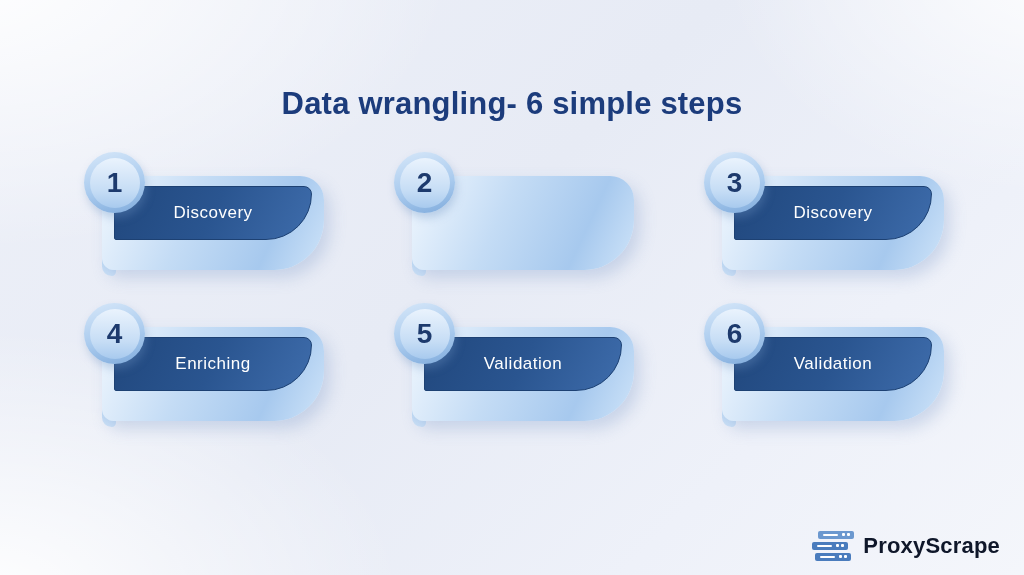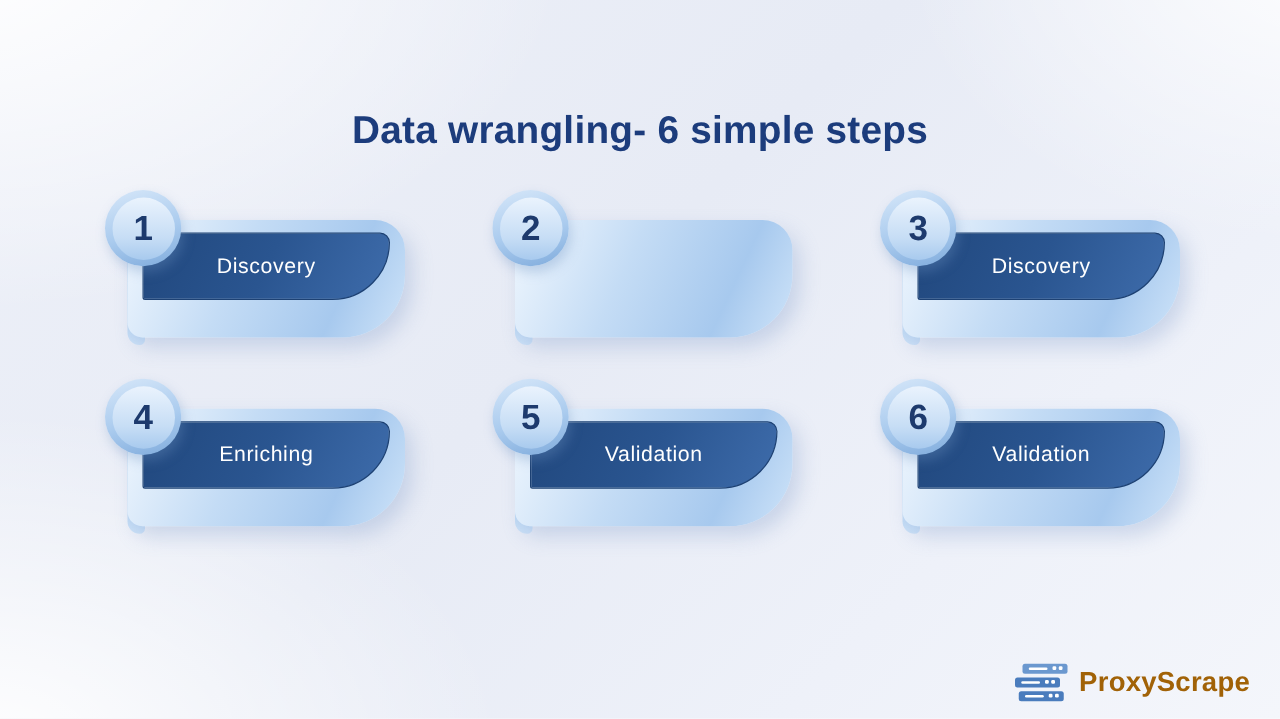--- a/index.html
+++ b/index.html
@@ -64,21 +64,21 @@
     position:absolute;right:24px;bottom:14px;
     display:flex;align-items:center;gap:9px;
   }
   .brand-icon{display:flex;flex-direction:column;gap:3px;}
   .bar{position:relative;width:36px;height:8px;border-radius:2px;background:#4a7cbd;}
   .bar.b1{margin-left:6px;background:#6b98cf;}
   .bar.b3{margin-left:3px;}
   .bar .dash{position:absolute;left:5px;top:3px;width:15px;height:2px;background:#ffffff;border-radius:1px;}
   .bar .dots{position:absolute;right:4px;top:2px;display:flex;gap:2px;}
   .bar .dot{width:3px;height:3px;background:#ffffff;border-radius:1px;}
-  .brand-name{font-size:22px;font-weight:700;color:#a16207;letter-spacing:0.2px;text-align:right;}
+  .brand-name{font-size:22px;font-weight:700;color:#0f172a;letter-spacing:0.2px;text-align:right;}
 </style>
 </head>
 <body>
 
 <h1 class="title">Data wrangling- 6 simple steps</h1>
 
 <div class="grid">
 
   <div class="step-card">
     <div class="tail"></div>

